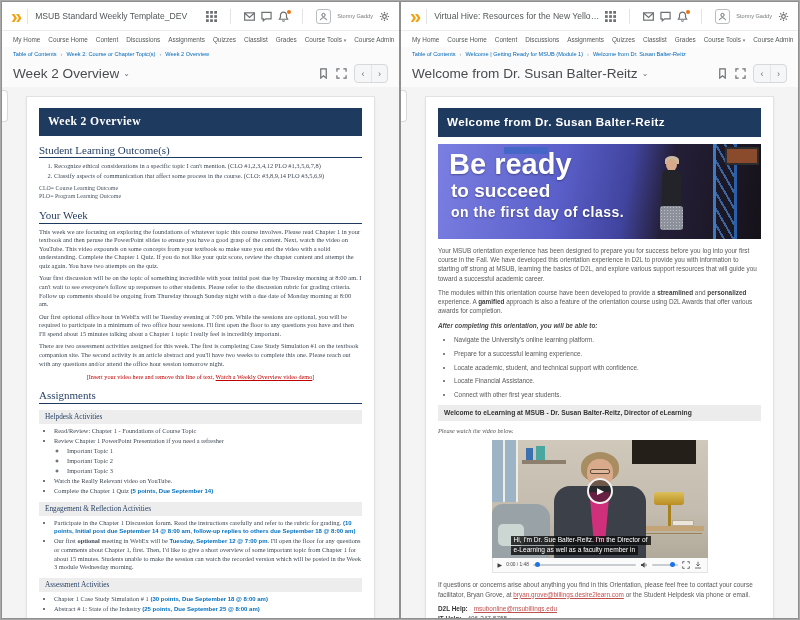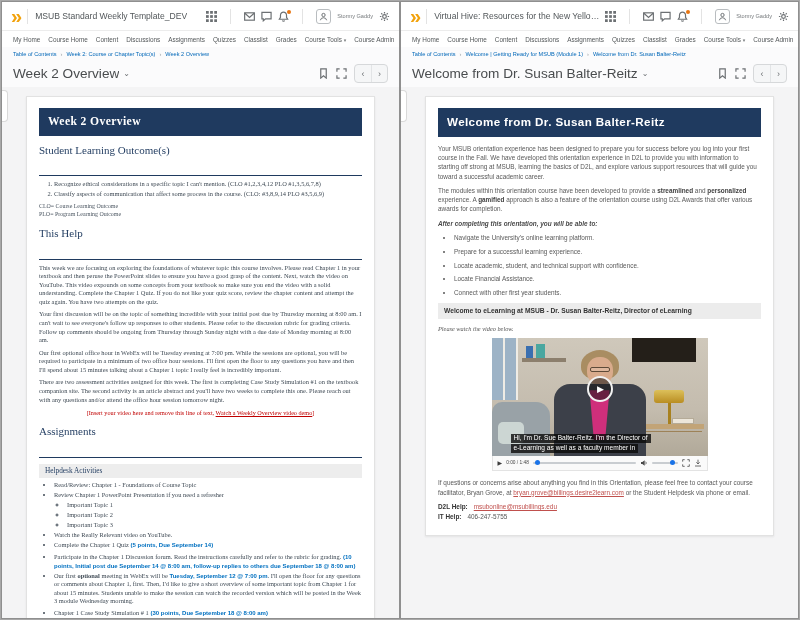--- a/index.html
+++ b/index.html
@@ -38,21 +38,21 @@
   .titleicons { margin-left:auto; display:flex; align-items:center; gap:7px; }
   .pager { display:flex; border:1px solid #d6d8da; border-radius:4px; background:#f5f6f7; overflow:hidden; }
   .pagerbtn { width:16px; height:17px; display:flex; align-items:center; justify-content:center; color:#6c7073; font-size:9px; }
   .pagerbtn + .pagerbtn { border-left:1px solid #e2e4e6; }
 
   
   .content { flex:1; background:#f4f4f5; position:relative; overflow:hidden; padding:9px 24px 0; }
   .handle { position:absolute; left:0; top:3px; width:6px; height:32px; background:#fff; border:1px solid #d9d9d9; border-left:none; border-radius:0 4px 4px 0; }
   .card { background:#fff; border:1px solid #e2e2e2; box-shadow:0 1px 2px rgba(0,0,0,.07); padding:11px 12px 14px; }
   .banner { background:#1f3a5f; color:#fff; font-size:11.6px; font-weight:bold; letter-spacing:.4px; padding:6px 9px; margin-bottom:7px; }
-  .shead { font-family:"Liberation Serif",serif; color:#1f3a5f; font-size:11px; border-bottom:1px solid #1f3a5f; padding-bottom:18px; margin:7px 0 4px; }
+  .shead { font-family:"Liberation Serif",serif; color:#1f3a5f; font-size:11px; border-bottom:1px solid #1f3a5f; padding-bottom:0; margin:7px 0 4px; }
   .body-serif { font-family:"Liberation Serif",serif; font-size:6.4px; color:#3f4a55; line-height:1.34; }
   .body-serif p { margin:0 0 4px; }
   ol.slo { margin:1px 0 5px 15px; }
   ol.slo li { margin-bottom:1px; }
   .notes { font-size:5.9px; line-height:1.3; color:#4a5560; }
   .redline { text-align:center; color:#c00000; font-size:6.2px; margin:5px 0 1px; font-family:"Liberation Serif",serif; }
   .redline .u { text-decoration:underline; }
   .graybar { background:#ededed; font-family:"Liberation Serif",serif; color:#1f3a5f; font-size:7.3px; padding:2px 6px; margin:6px 0 3px; }
   ul.bul { margin:1px 0 3px 15px; }
   ul.bul li { margin-bottom:1.5px; }
@@ -227,21 +227,21 @@
         <div class="banner">Week 2 Overview</div>
 
         <div class="shead">Student Learning Outcome(s)</div>
         <ol class="slo">
           <li>Recognize ethical considerations in a specific topic I can't mention. (CLO #1,2,3,4,12 PLO #1,3,5,6,7,8)</li>
           <li>Classify aspects of communication that affect some process in the course. (CLO: #3,8,9,14 PLO #3,5,6,9)</li>
         </ol>
         <div class="notes">CLO= Course Learning Outcome</div>
         <div class="notes">PLO= Program Learning Outcome</div>
 
-        <div class="shead">This Help</div>
+        <div class="shead">Your Week</div>
         <p>This week we are focusing on exploring the foundations of whatever topic this course involves. Please read Chapter 1 in your textbook and then peruse the PowerPoint slides to ensure you have a good grasp of the content. Next, watch the video on YouTube. This video expounds on some concepts from your textbook so make sure you end the video with a solid understanding. Complete the Chapter 1 Quiz. If you do not like your quiz score, review the chapter content and attempt the quiz again. You have two attempts on the quiz.</p>
         <p>Your first discussion will be on the topic of something incredible with your initial post due by Thursday morning at 8:00 am. I can't wait to see everyone's follow up responses to other students. Please refer to the discussion rubric for grading criteria. Follow up comments should be ongoing from Thursday through Sunday night with a due date of Monday morning at 8:00 am.</p>
         <p>Our first optional office hour in WebEx will be Tuesday evening at 7:00 pm. While the sessions are optional, you will be required to participate in a minimum of two office hour sessions. I'll first open the floor to any questions you have and then I'll spend about 15 minutes talking about a Chapter 1 topic I really feel is incredibly important.</p>
         <p>There are two assessment activities assigned for this week. The first is completing Case Study Simulation #1 on the textbook companion site. The second activity is an article abstract and you'll have two weeks to complete this one. Please reach out with any questions and/or attend the office hour session tomorrow night.</p>
         <div class="redline"><span>[Insert your video here and remove this line of text, </span><span class="u">Watch a Weekly Overview video demo</span><span>]</span></div>
 
         <div class="shead">Assignments</div>
 
         <div class="graybar">Helpdesk Activities</div>
         <ul class="bul">
@@ -250,25 +250,27 @@
             <ul>
               <li>Important Topic 1</li>
               <li>Important Topic 2</li>
               <li>Important Topic 3</li>
             </ul>
           </li>
           <li>Watch the Really Relevant video on YouTube.</li>
           <li><span>Complete the Chapter 1 Quiz </span><span class="hl">(5 points, Due September 14)</span></li>
         </ul>
 
+        <div class="graybar">Engagement &amp; Reflection Activities</div>
         <ul class="bul">
           <li><span>Participate in the Chapter 1 Discussion forum. Read the instructions carefully and refer to the rubric for grading. </span><span class="hl">(10 points, Initial post due September 14 @ 8:00 am, follow-up replies to others due September 18 @ 8:00 am)</span></li>
           <li><span>Our first </span><span class="bopt">optional</span><span> meeting in WebEx will be </span><span class="hl">Tuesday, September 12 @ 7:00 pm</span><span>. I'll open the floor for any questions or comments about Chapter 1, first. Then, I'd like to give a short overview of some important topic from Chapter 1 for about 15 minutes. Students unable to make the session can watch the recorded version which will be posted in the Week 3 module Wednesday morning.</span></li>
         </ul>
 
+        <div class="graybar">Assessment Activities</div>
         <ul class="bul">
           <li><span>Chapter 1 Case Study Simulation # 1 </span><span class="hl">(30 points, Due September 18 @ 8:00 am)</span></li>
           <li><span>Abstract # 1: State of the Industry </span><span class="hl">(25 points, Due September 25 @ 8:00 am)</span></li>
         </ul>
 
       </div>
     </div>
   </div>
 
   <div class="window">
@@ -362,20 +364,32 @@
           <span class="pagerbtn">‹</span>
           <span class="pagerbtn">›</span>
         </span>
       </span>
     </div>
     <div class="content">
       <span class="handle"></span>
       <div class="card body-sans">
         <div class="banner">Welcome from Dr. Susan Balter-Reitz</div>
 
+        <div class="hero">
+          <span class="hero-sign"></span>
+          <span class="hero-t1">Be ready</span>
+          <span class="hero-t2">to succeed</span>
+          <span class="hero-t3">on the first day of class.</span>
+          <span class="truss"></span>
+          <span class="hero-screen"></span>
+          <span class="hero-hair"></span>
+          <span class="hero-head"></span>
+          <span class="hero-body"></span>
+          <span class="hero-skirt"></span>
+        </div>
 
         <p>Your MSUB orientation experience has been designed to prepare you for success before you log into your first course in the Fall. We have developed this orientation experience in D2L to provide you with information to starting off strong at MSUB, learning the basics of D2L, and explore various support resources that will guide you toward a successful academic career.</p>
         <p><span>The modules within this orientation course have been developed to provide a </span><b class="dk">streamlined</b><span> and </span><b class="dk">personalized</b><span> experience. A </span><b class="dk">gamified</b><span> approach is also a feature of the orientation course using D2L Awards that offer various awards for completion.</span></p>
         <p class="lead">After completing this orientation, you will be able to:</p>
         <ul class="rbul">
           <li>Navigate the University's online learning platform.</li>
           <li>Prepare for a successful learning experience.</li>
           <li>Locate academic, student, and technical support with confidence.</li>
           <li>Locate Financial Assistance.</li>
           <li>Connect with other first year students.</li>

